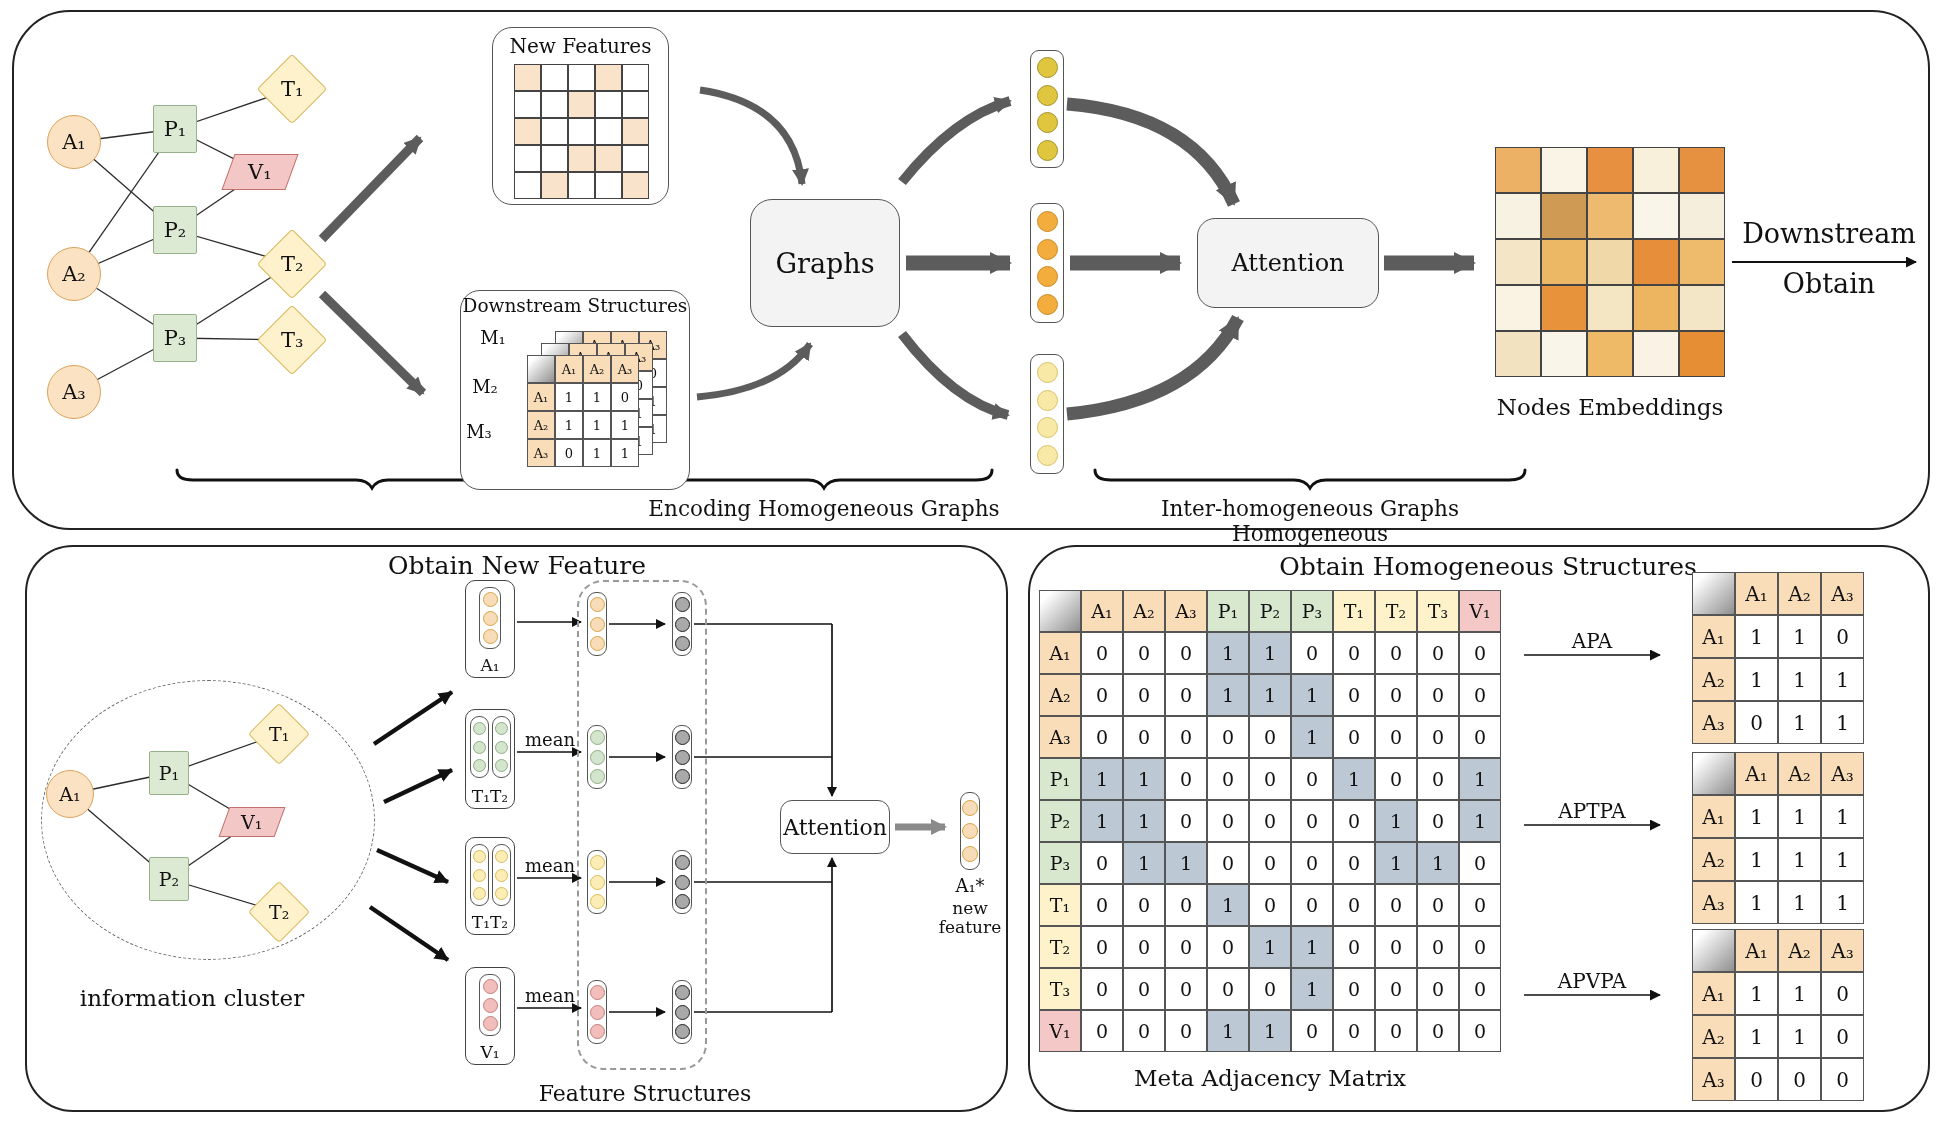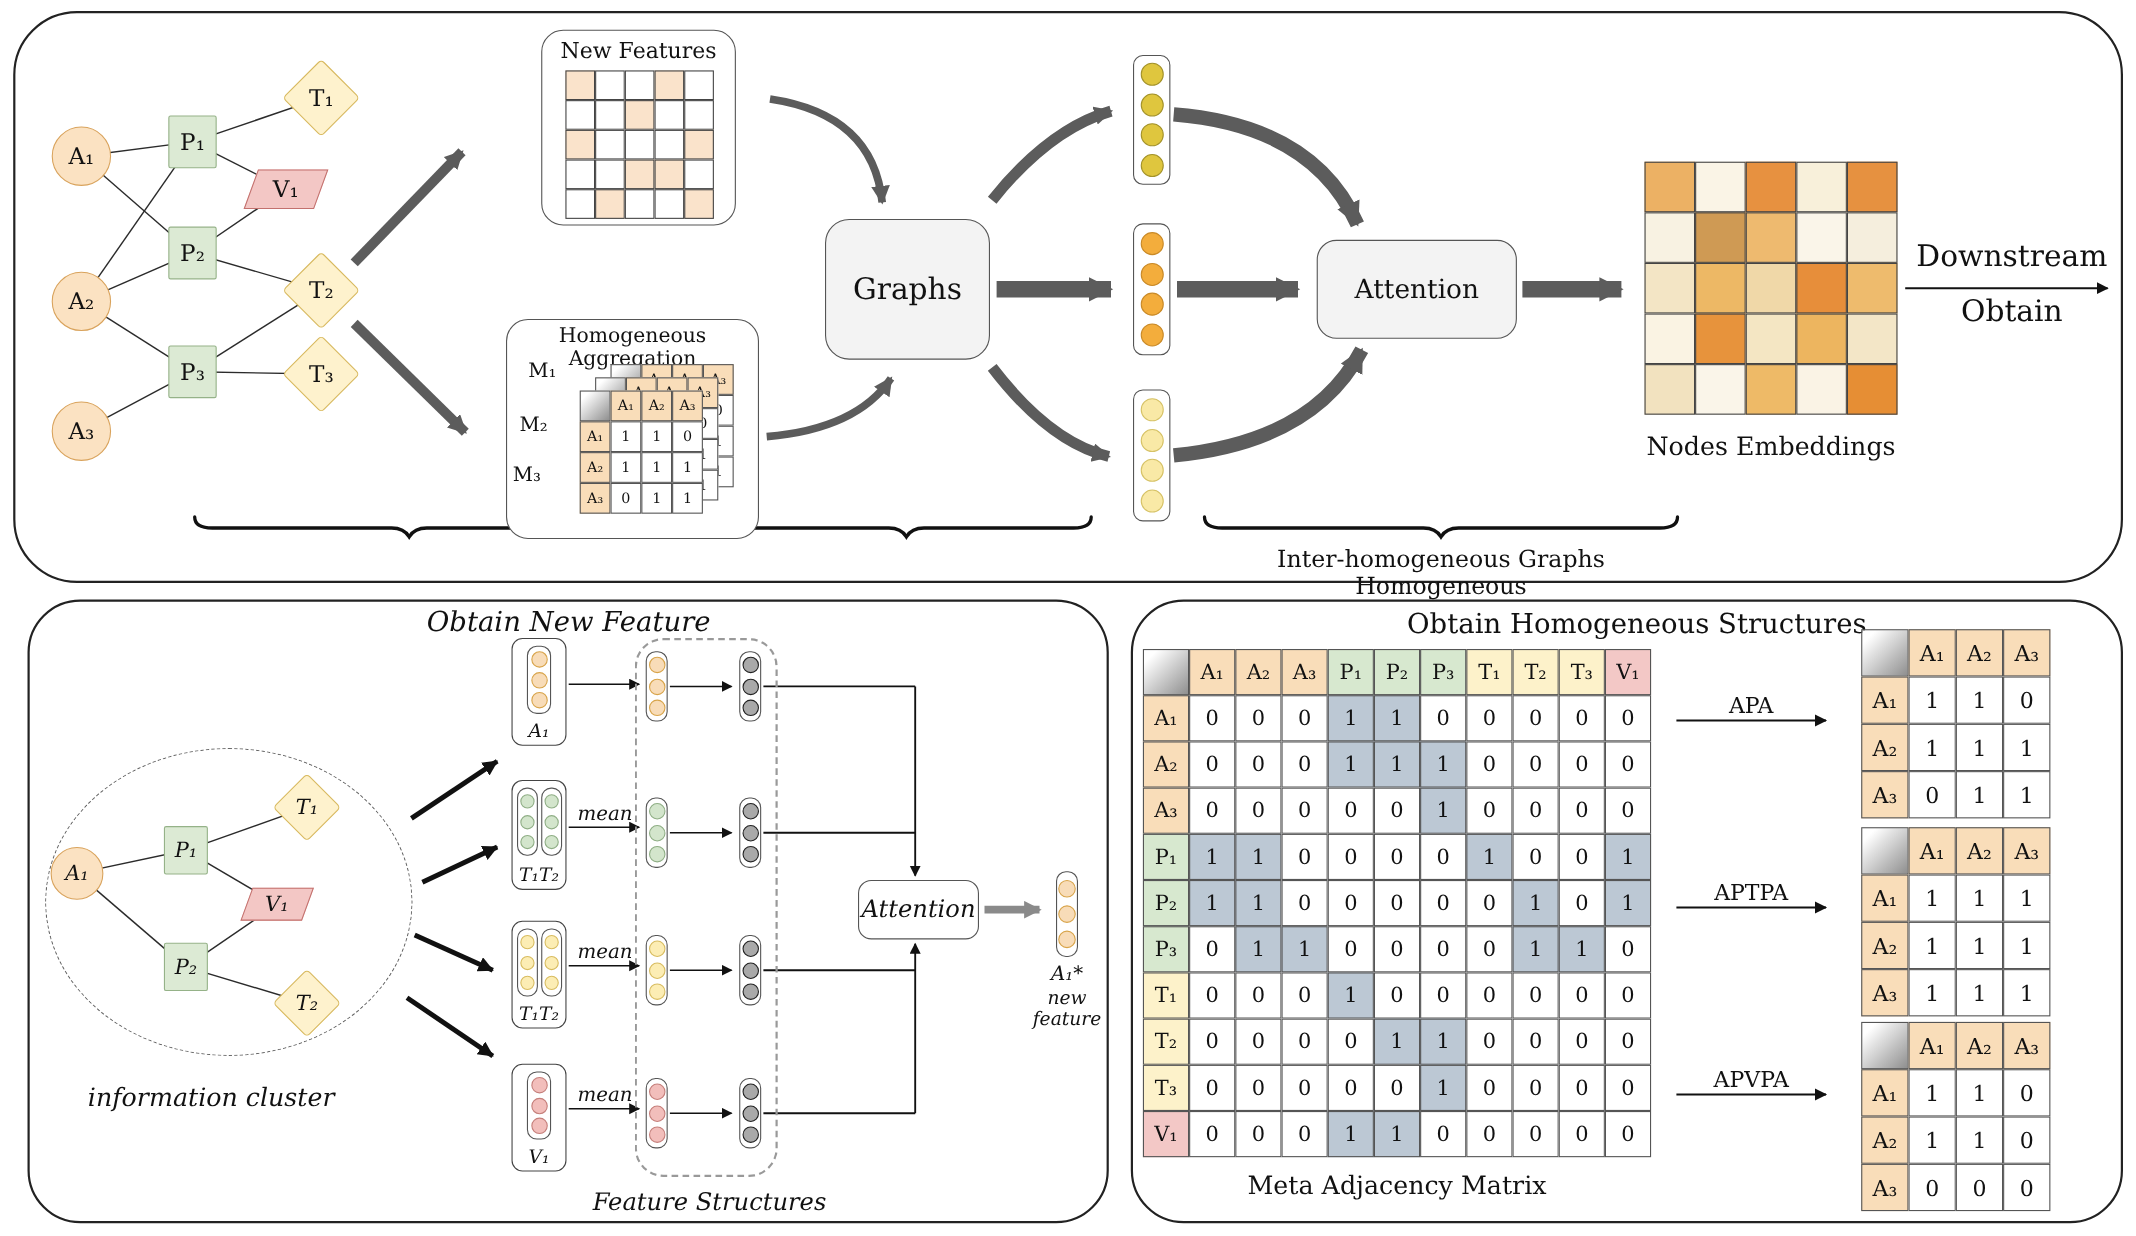--- a/index.html
+++ b/index.html
@@ -162,21 +162,21 @@
           <div class="gcell" style="background: rgb(255, 255, 255);"></div>
           <div class="gcell" style="background: rgb(255, 255, 255);"></div>
           <div class="gcell" style="background: rgb(250, 227, 203);"></div>
           <div class="gcell" style="background: rgb(255, 255, 255);"></div>
           <div class="gcell" style="background: rgb(255, 255, 255);"></div>
           <div class="gcell" style="background: rgb(250, 227, 203);"></div>
         </div>
     </div>
 
     <div class="rbox" style="left:446px;top:278px;width:230px;height:200px;">
-      <div class="abs" style="left:0;top:4px;width:100%;text-align:center;font-size:18.5px;">Homogeneous Aggregation</div>
+      <div class="abs" style="left:0;top:4px;width:100%;text-align:center;font-size:18.5px;">Downstream Structures</div>
       <div class="smalltxt" style="left:14px;top:36px;width:36px;font-size:18px;">M₁</div>
       <div class="smalltxt" style="left:6px;top:85px;width:36px;font-size:18px;">M₂</div>
       <div class="smalltxt" style="left:0px;top:130px;width:36px;font-size:18px;">M₃</div>
       <div class="sheet" style="left: 94px; top: 40px; display: grid; grid-template-columns: repeat(4, 28px); grid-auto-rows: 28px;">
           <div class="mcell corner" style="font-size: 13px;"></div>
           <div class="mcell head hc-a" style="font-size: 13px;">A₁</div>
           <div class="mcell head hc-a" style="font-size: 13px;">A₂</div>
           <div class="mcell head hc-a" style="font-size: 13px;">A₃</div>
           <div class="mcell head hc-a" style="font-size: 13px;">A₁</div>
           <div class="mcell val" style="font-size: 13px;">1</div>
@@ -281,24 +281,25 @@
         <div class="gcell" style="background: rgb(250, 245, 233);"></div>
         <div class="gcell" style="background: rgb(238, 186, 103);"></div>
         <div class="gcell" style="background: rgb(250, 243, 229);"></div>
         <div class="gcell" style="background: rgb(230, 142, 52);"></div>
       </div>
     <div class="smalltxt" style="left:1446px;top:382px;width:300px;font-size:23px;">Nodes Embeddings</div>
 
     <div class="smalltxt" style="left:1715px;top:206px;width:200px;font-size:27px;">Downstream</div>
     <div class="smalltxt" style="left:1715px;top:256px;width:200px;font-size:27px;">Obtain</div>
 
+    <div class="smalltxt" style="left:610px;top:484px;width:400px;font-size:21.5px;">Encoding Homogeneous Graphs</div>
     <div class="smalltxt" style="left:1076px;top:484px;width:440px;font-size:21.5px;">Inter-homogeneous Graphs Homogeneous</div>
   </div>
 
-  <div class="panel" style="left:25px;top:545px;width:983px;height:567px;border-radius:48px;font-style:italic;">
+  <div class="panel" style="left:25px;top:545px;width:983px;height:567px;border-radius:48px;">
 
     <svg class="lay" width="983" height="567">
       <defs>
         <marker id="ahBlkS" markerUnits="userSpaceOnUse" markerWidth="12" markerHeight="11" refX="9" refY="5" orient="auto">
             <path d="M0,0 L10,5 L0,10 Z" fill="#111"></path>
           </marker>
         <marker id="ahBlkM" markerUnits="userSpaceOnUse" markerWidth="18" markerHeight="16" refX="13" refY="7" orient="auto">
             <path d="M0,0 L14,7 L0,14 Z" fill="#111"></path>
           </marker>
         <marker id="ahGry" markerUnits="userSpaceOnUse" markerWidth="20" markerHeight="18" refX="14" refY="8" orient="auto">

